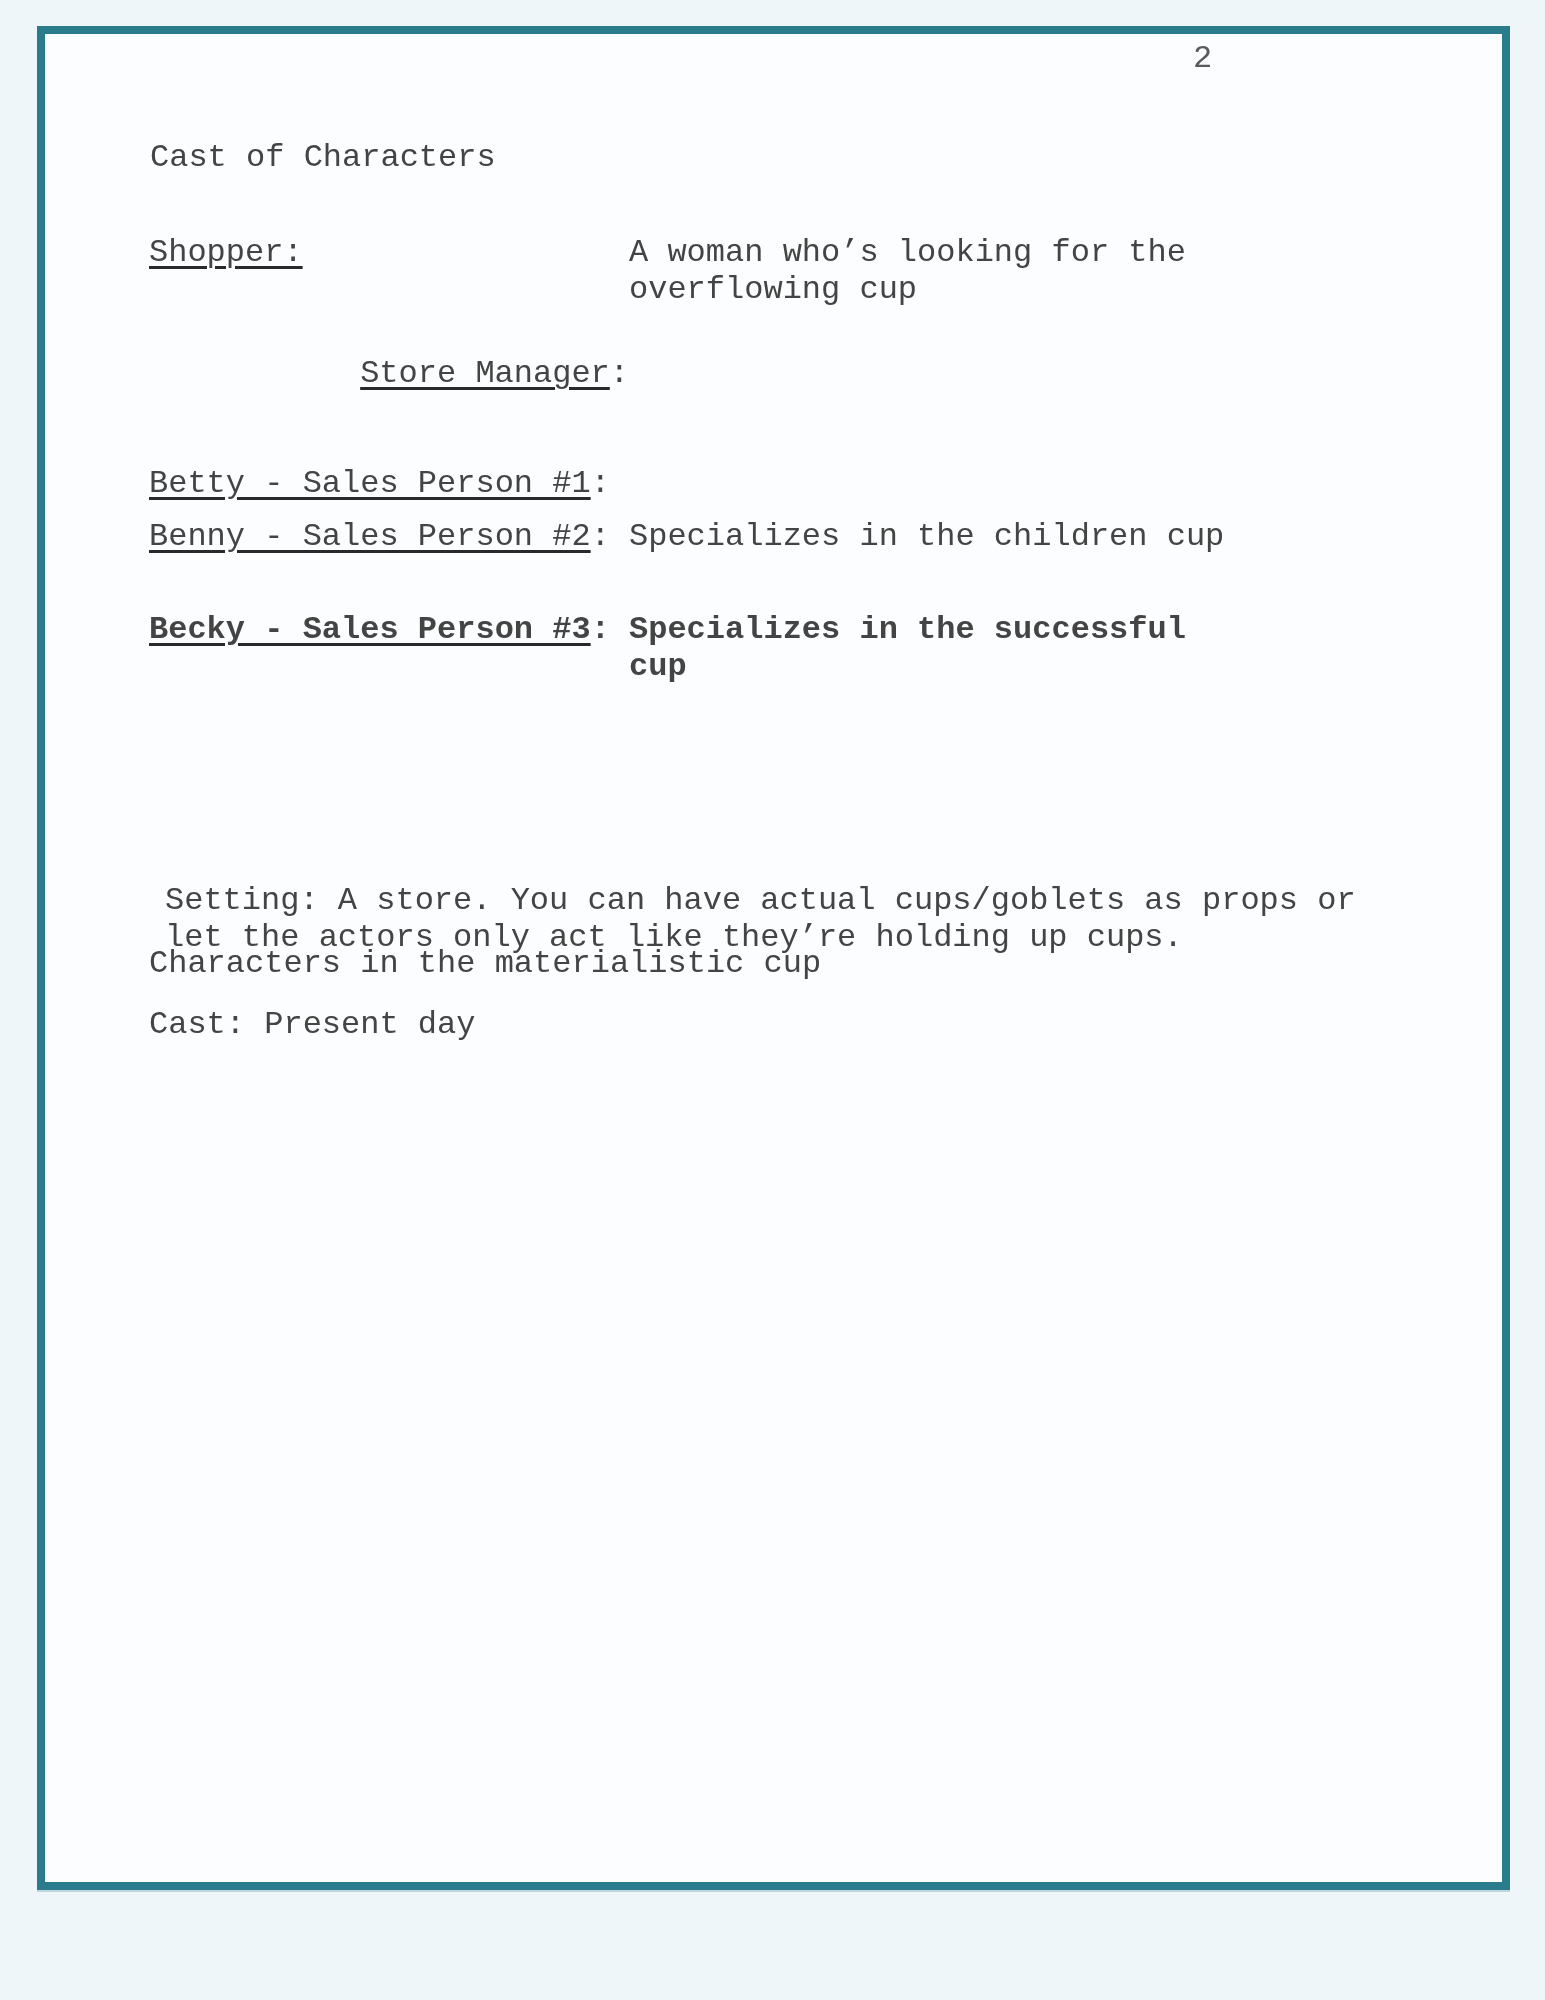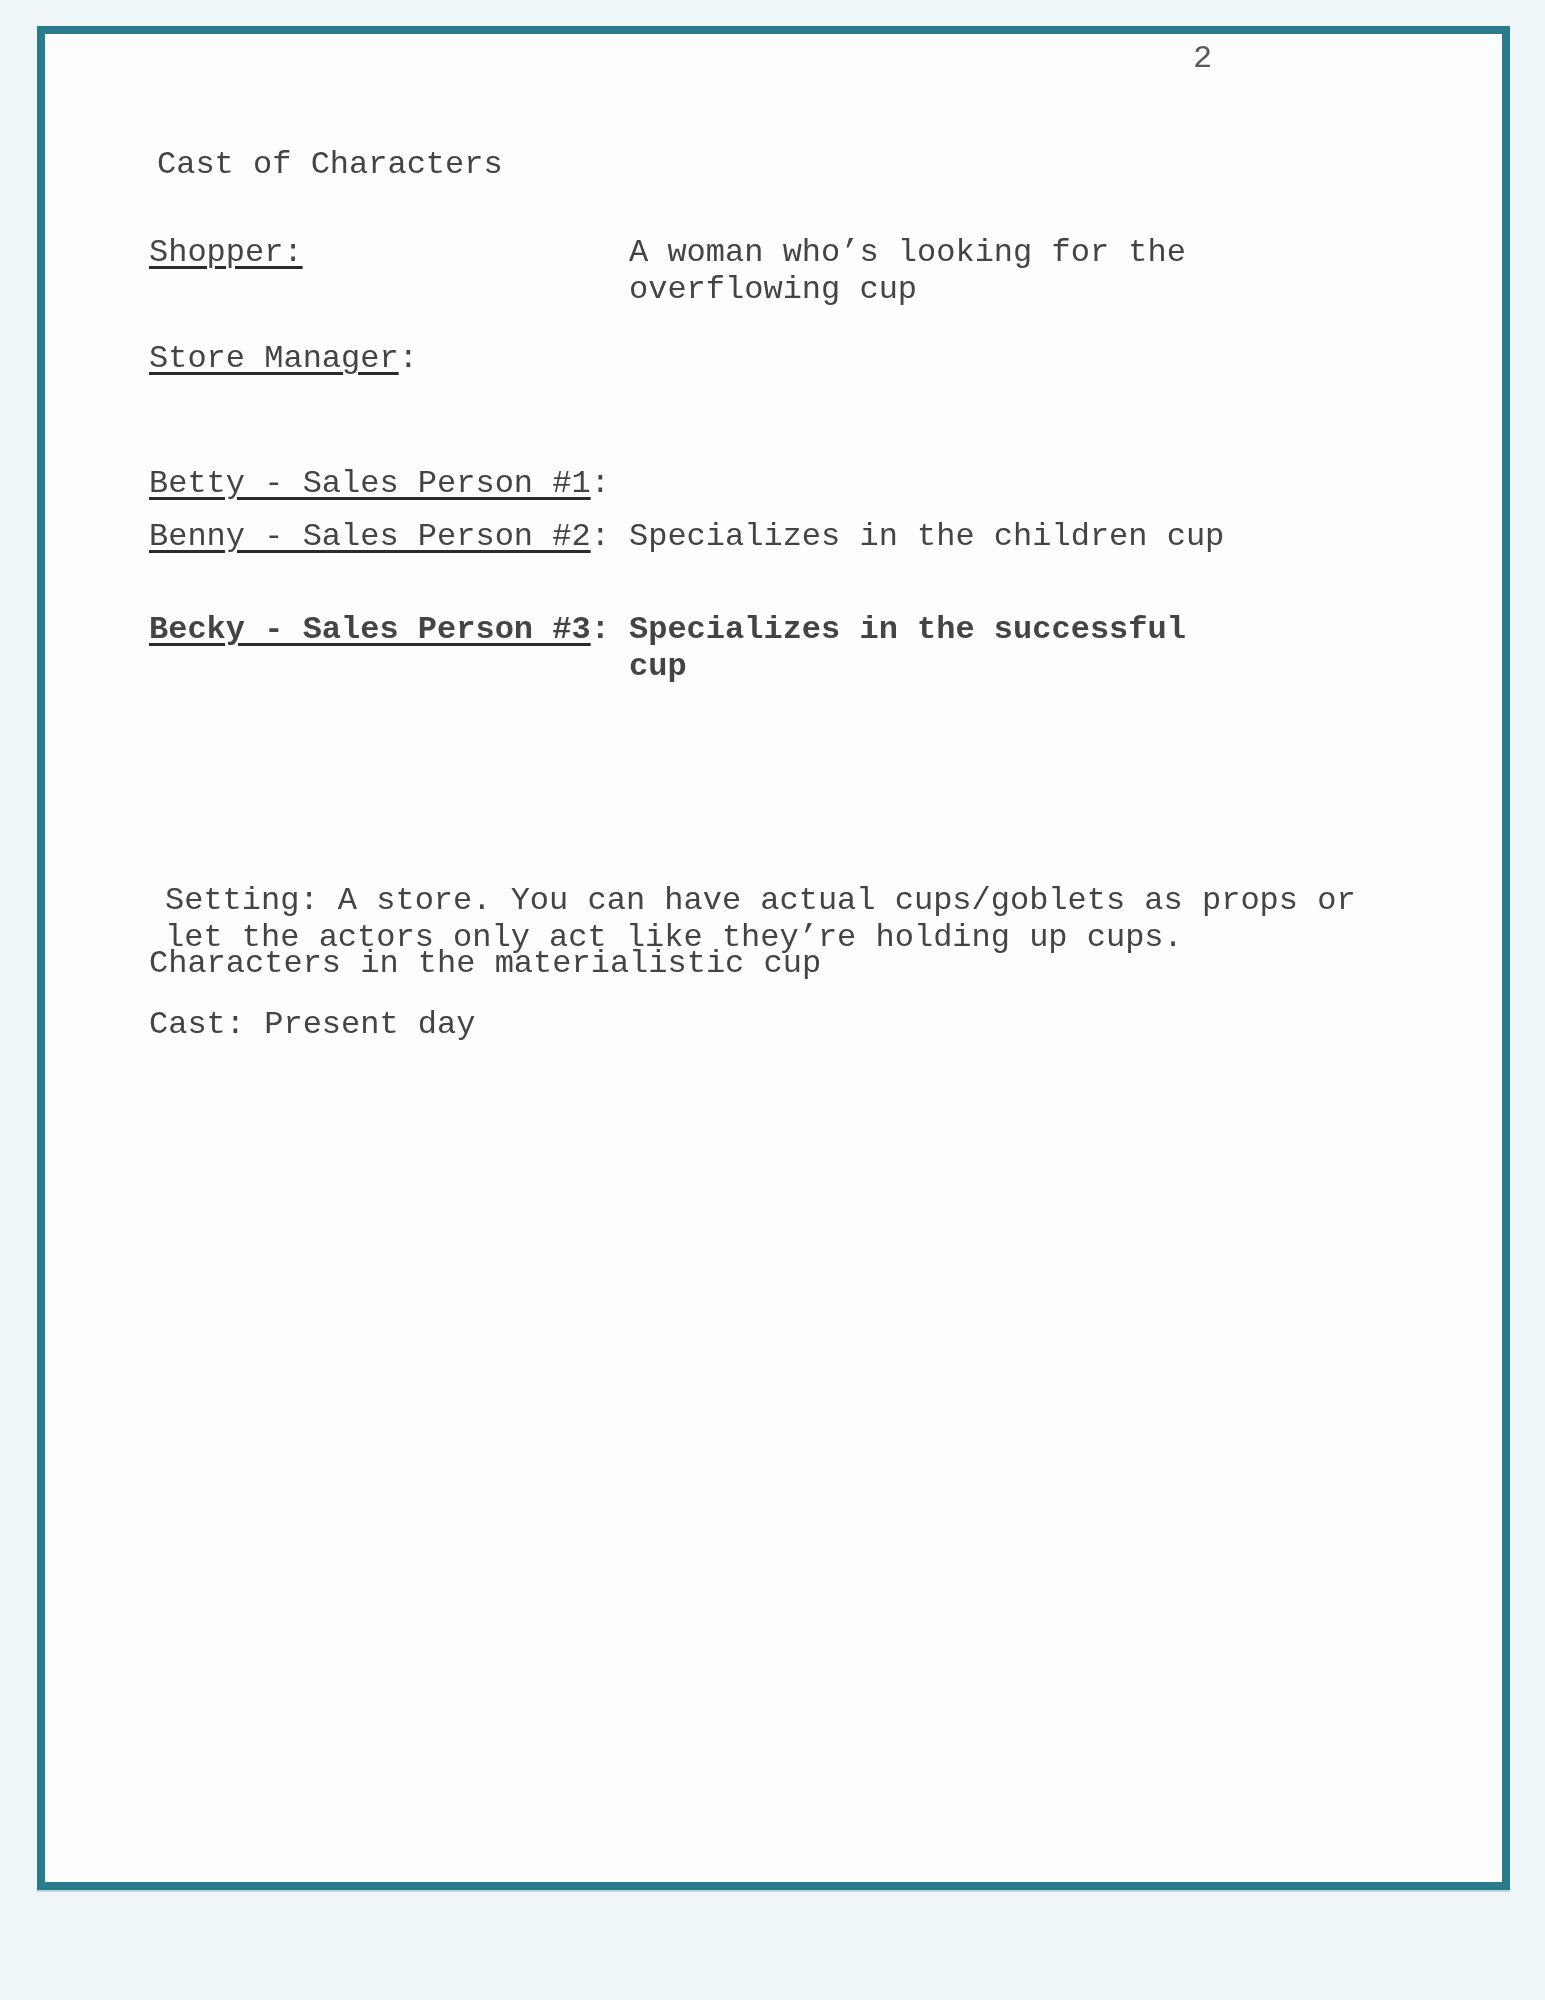--- a/index.html
+++ b/index.html
@@ -35,21 +35,21 @@
   .page-number {
     position: absolute;
     left: 1148px;
     top: 6px;
     color: #5a5a5a;
   }
   .heading {
     position: absolute;
     left: 104px;
     top: 104px;
-    margin: 8px;
+    margin: 1px;
     font-weight: normal;
     text-align: right;
   }
   .cast-row {
     position: absolute;
     left: 104px;
     right: 40px;
     display: flex;
     align-items: flex-start;
   }
@@ -61,21 +61,21 @@
   .cast-name .u {
     text-decoration: underline;
     text-decoration-thickness: 3px;
     text-underline-offset: 5px;
     text-decoration-color: #2a2a2a;
   }
   .cast-desc {
     flex: 1 1 auto;
   }
   .row-shopper { top: 200px; }
-  .row-manager { top: 306px; }
+  .row-manager { top: 321px; text-align: right; }
   .row-betty   { top: 431px; flex-direction: column; }
   .row-benny   { top: 484px; }
   .row-becky   { top: 577px; font-weight: bold; }
   .setting {
     position: absolute;
     left: 104px;
     top: 832px;
     right: 60px;
     margin: 16px;
   }

